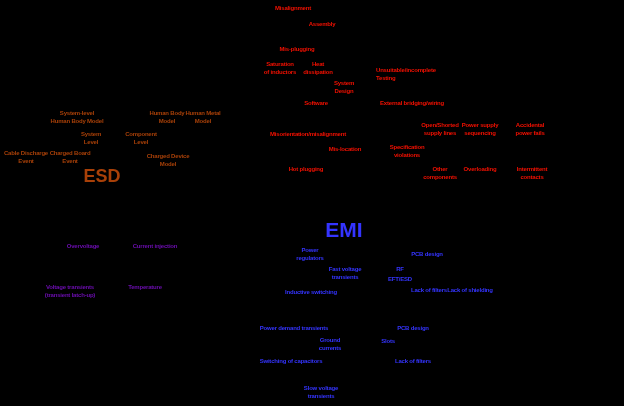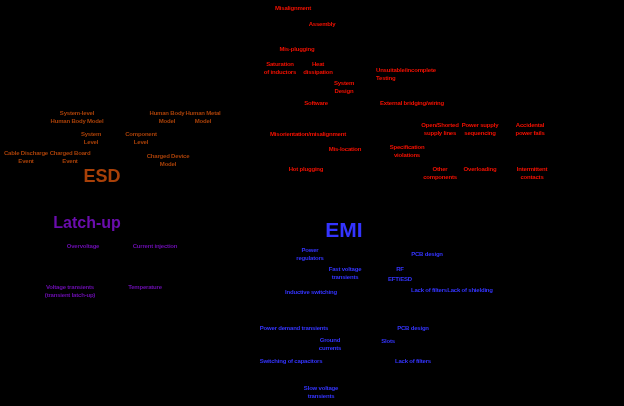--- a/index.html
+++ b/index.html
@@ -114,21 +114,20 @@
     <div class="node" style="left: 480px; top: 165px; color: rgb(242, 16, 0);">
       <div>Overloading</div>
     </div>
     <div class="node" style="left: 532px; top: 165px; color: rgb(242, 16, 0);">
       <div>Intermittent</div>
       <div>contacts</div>
     </div>
     <div class="node" style="left: 306px; top: 165px; color: rgb(242, 16, 0);">
       <div>Hot plugging</div>
     </div>
-    <div class="section-title" style="left: 87px; top: 215px; font-size: 16px; color: rgb(106, 13, 173);">Latch-up</div>
     <div class="node" style="left: 83px; top: 242px; color: rgb(106, 13, 173);">
       <div>Overvoltage</div>
     </div>
     <div class="node" style="left: 155px; top: 242px; color: rgb(106, 13, 173);">
       <div>Current injection</div>
     </div>
     <div class="node" style="left: 70px; top: 283px; color: rgb(106, 13, 173);">
       <div>Voltage transients</div>
       <div>(transient latch-up)</div>
     </div>

